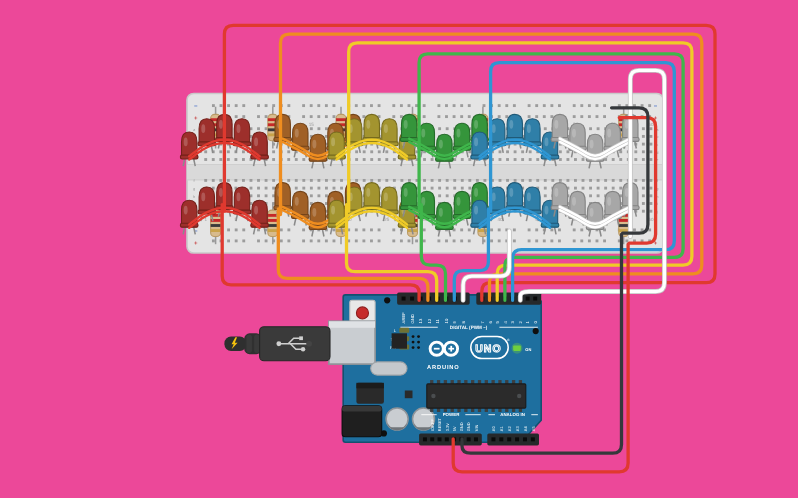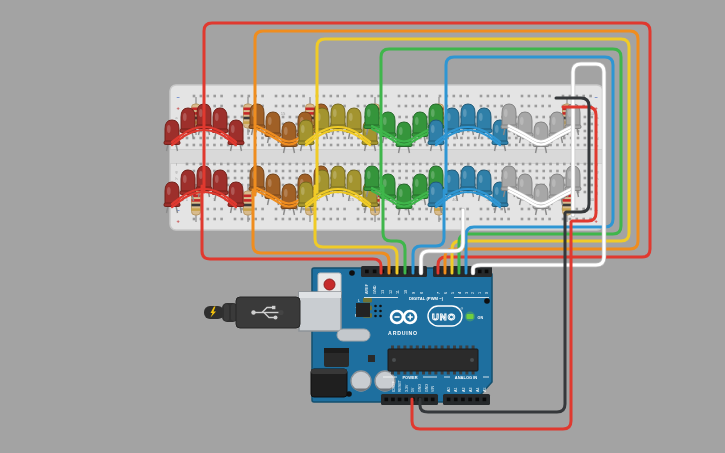--- a/index.html
+++ b/index.html
@@ -1,16 +1,16 @@
 <!DOCTYPE html>
 <html><head>
 <meta charset="utf-8">
 <style>
   html,body{margin:0;padding:0;background:#fff;}
-  .scene{position:relative;width:725px;height:453px;background:#a3a3a3;overflow:hidden;
+  .scene{position:relative;width:725px;height:453px;background:#ec4899;overflow:hidden;
          font-family:"Liberation Sans",sans-serif;}
   svg text{font-family:"Liberation Sans",sans-serif;}
 </style>
 </head>
 <body>
 
 <div class="scene">
   <svg id="scene-svg" width="725" height="453" viewBox="0 0 725 453">
       <g>
         <rect x="170" y="85" width="433" height="145" rx="6" fill="#e4e4e4" stroke="#c9c9c9" stroke-width="1.5"></rect>

